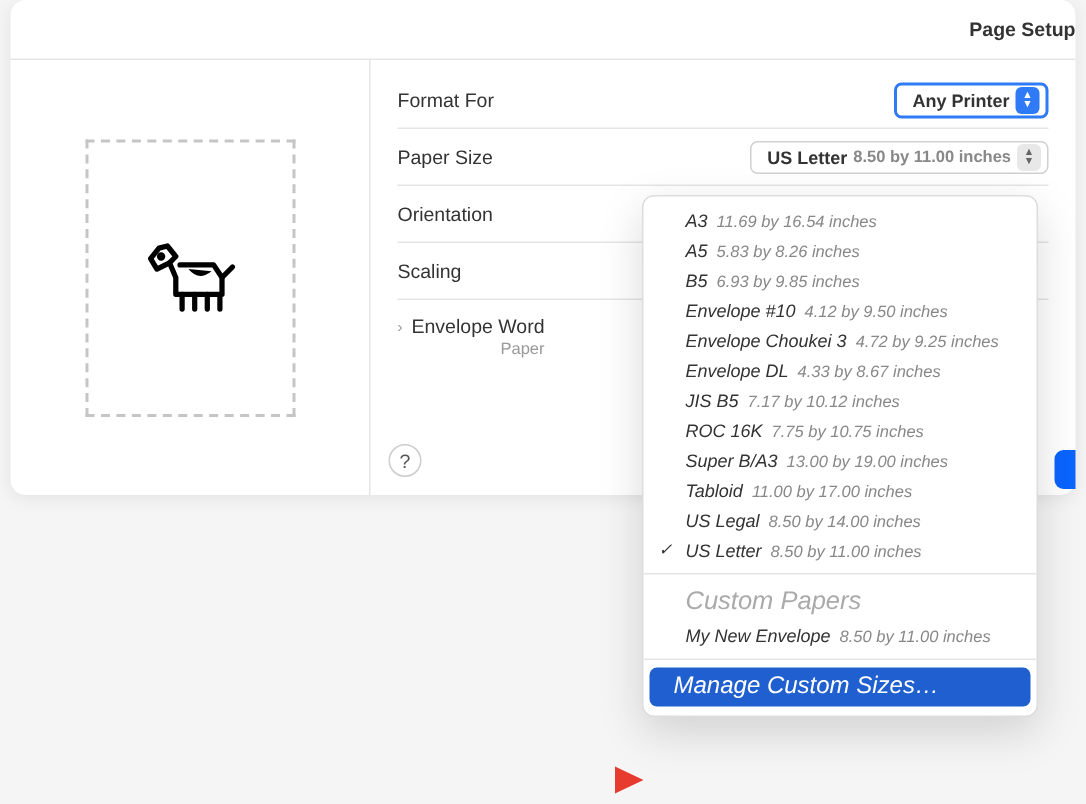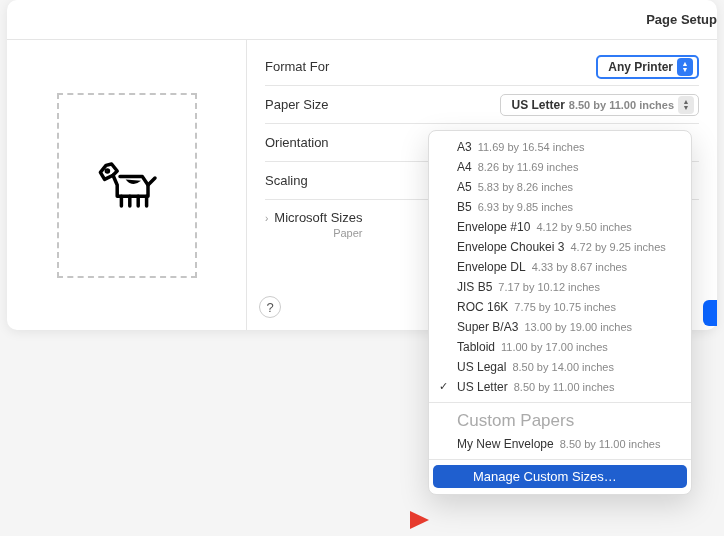--- a/index.html
+++ b/index.html
@@ -23,28 +23,28 @@
     .chevbox { width: 16px; height: 18px; background: #2f7af6; border-radius: 4px; display: flex; flex-direction: column; align-items: center; justify-content: center; }
     .chevbox.gray { background: #e8e8e8; }
     .chev-up, .chev-down { font-size: 7px; line-height: 6px; color: #fff; }
     .chevbox.gray .chev-up, .chevbox.gray .chev-down { color: #666; }
     .app-row { padding-top: 10px; display: flex; align-items: flex-start; }
     .disclosure { color: #999; font-size: 10px; margin-right: 6px; margin-top: 3px; }
     .app-name { font-size: 13px; color: #333; }
     .app-sub { font-size: 11px; color: #999; margin-top: 2px; }
     .help-btn { position: absolute; left: 12px; bottom: 12px; width: 22px; height: 22px; border-radius: 50%; border: 1px solid #ccc; background: #fff; display: flex; align-items: center; justify-content: center; font-size: 13px; color: #555; }
     .hidden-primary { position: absolute; right: 0; top: 300px; width: 14px; height: 26px; background: #0a64ff; border-top-left-radius: 6px; border-bottom-left-radius: 6px; }
-    .popup { position: absolute; left: 428px; top: 130px; width: 264px; background: #fff; border: 1px solid #ddd; border-radius: 8px; box-shadow: 0 10px 30px rgba(0,0,0,0.15); z-index: 100; padding-top: 6px; padding-bottom: 2px; }
+    .popup { position: absolute; left: 428px; top: 130px; width: 264px; background: #fff; border: 1px solid #ddd; border-radius: 8px; box-shadow: 0 10px 30px rgba(0,0,0,0.15); z-index: 100; padding-top: 6px; padding-bottom: 2px; font-style: italic; }
     .popup-item { padding: 3px 14px 3px 28px; font-size: 12px; color: #333; position: relative; display: flex; align-items: baseline; gap: 6px; }
     .popup-item .psize { color: #333; }
     .popup-item .pdim { color: #888; font-size: 11px; text-align: right; }
     .popup-item.selected::before { content: "✓"; position: absolute; left: 10px; top: 3px; font-size: 11px; color: #333; }
     .popup-sep { height: 1px; background: #e5e5e5; margin: 5px 0; }
     .popup-header { padding: 3px 14px 3px 28px; font-size: 17px; color: #aaa; }
-    .popup-manage { margin: 4px; padding: 4px 10px 4px 40px; font-size: 13px; color: #fff; background: #1f5fcf; border-radius: 5px; }
+    .popup-manage { margin: 4px; padding: 4px 10px 4px 16px; font-size: 16px; color: #fff; background: #1f5fcf; border-radius: 5px; }
     .arrow { position: absolute; left: 372px; top: 508px; z-index: 200; }
   </style>
 </head>
 <body>
 
 <div class="window">
   <div class="titlebar">
     <div class="titlebar-title">Page Setup</div>
   </div>
   <div class="content">
@@ -91,40 +91,36 @@
       </div>
       <div class="row">
         <div class="row-label">Orientation</div>
       </div>
       <div class="row">
         <div class="row-label">Scaling</div>
       </div>
       <div class="app-row">
         <span class="disclosure">›</span>
         <div>
-          <div class="app-name">Microsoft Sizes</div>
+          <div class="app-name">Envelope Word</div>
           <div class="app-sub">Paper</div>
         </div>
       </div>
       <div class="help-btn">
         <span>?</span>
       </div>
     </div>
   </div>
   <div class="hidden-primary"></div>
 </div>
 
 <div class="popup" id="popup">
     <div class="popup-item">
       <span class="psize">A3</span>
       <span class="pdim">11.69 by 16.54 inches</span>
-    </div>
-    <div class="popup-item">
-      <span class="psize">A4</span>
-      <span class="pdim">8.26 by 11.69 inches</span>
     </div>
     <div class="popup-item">
       <span class="psize">A5</span>
       <span class="pdim">5.83 by 8.26 inches</span>
     </div>
     <div class="popup-item">
       <span class="psize">B5</span>
       <span class="pdim">6.93 by 9.85 inches</span>
     </div>
     <div class="popup-item">

